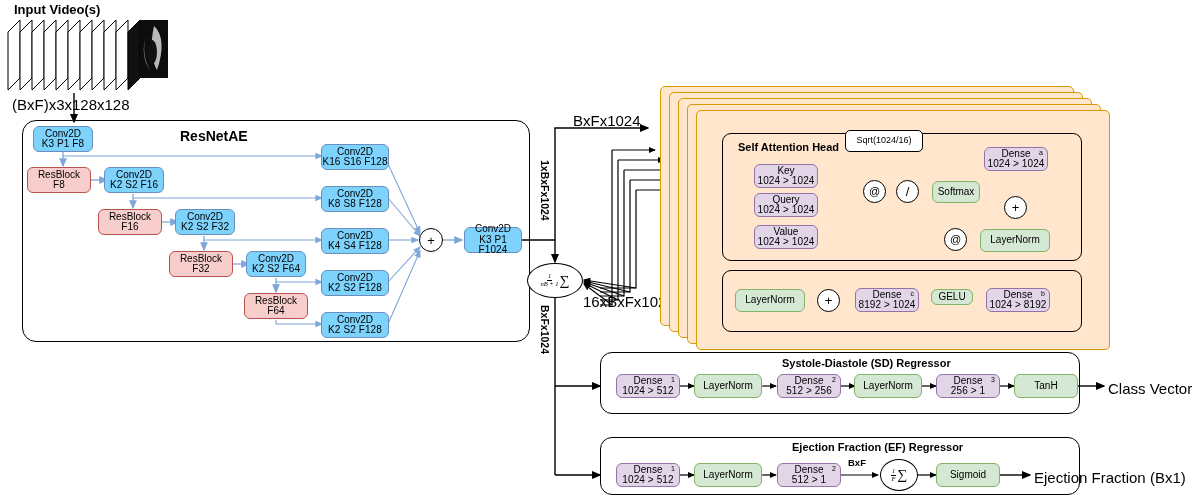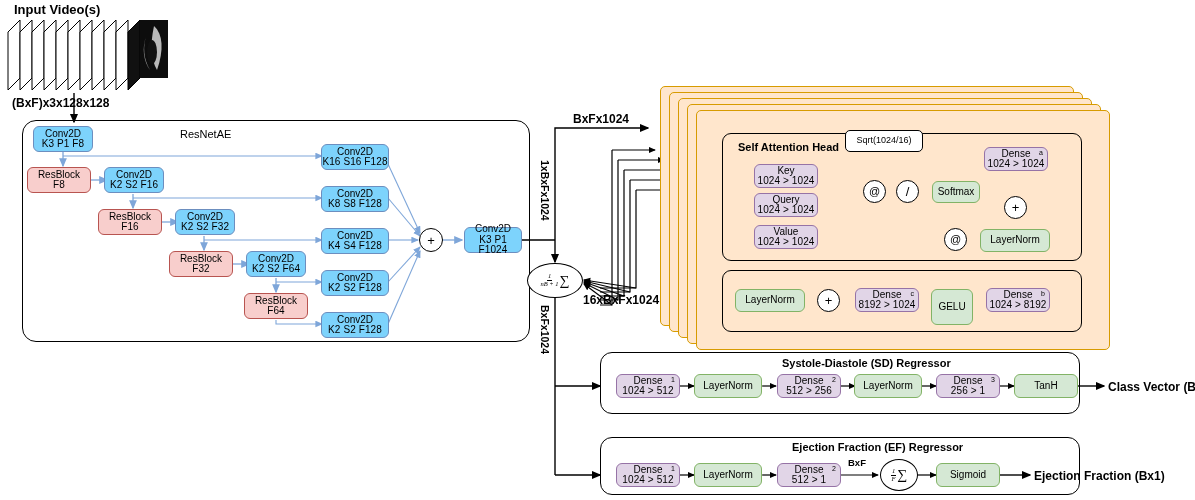--- a/index.html
+++ b/index.html
@@ -36,24 +36,24 @@
   .outline{position:absolute;box-sizing:border-box;border:1.3px solid #000;
            border-radius:14px;background:transparent;}
   .outline-thin{position:absolute;box-sizing:border-box;border:1px solid #000;
            border-radius:9px;background:transparent;}
 
   
   .enc{position:absolute;box-sizing:border-box;background:#ffe6cc;
        border:1.3px solid #d79b00;border-radius:5px;}
 
   
-  .lbl{position:absolute;font-size:12px;font-weight:bold;white-space:nowrap;}
+  .lbl{position:absolute;font-size:15px;font-weight:normal;white-space:nowrap;}
   .lbl-sm{position:absolute;font-size:9.5px;font-weight:bold;white-space:nowrap;}
   .title{position:absolute;font-size:11px;font-weight:bold;white-space:nowrap;}
-  .bigtitle{position:absolute;font-size:11px;font-weight:normal;white-space:nowrap;}
+  .bigtitle{position:absolute;font-size:14px;font-weight:bold;white-space:nowrap;}
   .vlabel{position:absolute;font-size:10.5px;font-weight:bold;white-space:nowrap;
           transform-origin:0 0;transform:rotate(90deg);}
 
   
   .frac{display:inline-flex;flex-direction:column;align-items:center;
         font-size:6.5px;line-height:1.05;font-family:"Liberation Serif",serif;font-style:italic;}
   .frac .num{border-bottom:1px solid #000;padding:0 1px;}
   .sigma{font-size:14px;font-family:"Liberation Serif",serif;margin-left:1px;}
 
   svg.layer{position:absolute;left:0;top:0;width:1195px;height:500px;overflow:visible;}
@@ -344,21 +344,21 @@
   </div>
   <div class="node green" style="left:980px;top:229px;width:70px;height:23px;z-index:7;">
     <div class="t1">LayerNorm</div>
   </div>
 
   <div class="node purple" style="left:986px;top:288px;width:64px;height:24px;z-index:7;">
     <div class="sup">b</div>
     <div class="t1">Dense</div>
     <div class="t2">1024 &gt; 8192</div>
   </div>
-  <div class="node green" style="left:931px;top:289px;width:42px;height:36px;z-index:7;">
+  <div class="node green" style="left:931px;top:289px;width:42px;height:16px;z-index:7;">
     <div class="t1">GELU</div>
   </div>
   <div class="node purple" style="left:855px;top:288px;width:64px;height:24px;z-index:7;">
     <div class="sup">c</div>
     <div class="t1">Dense</div>
     <div class="t2">8192 &gt; 1024</div>
   </div>
   <div class="circ" style="left:817px;top:289px;width:23px;height:23px;z-index:7;">
     <span>+</span>
   </div>

